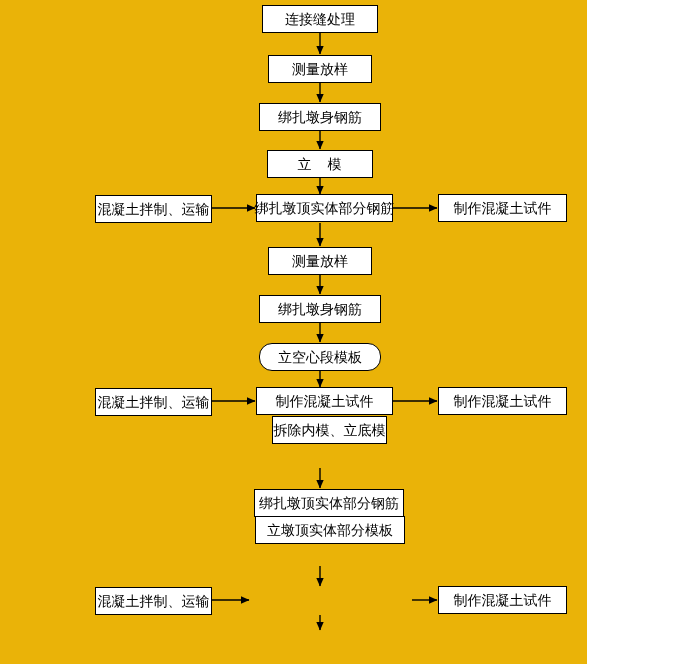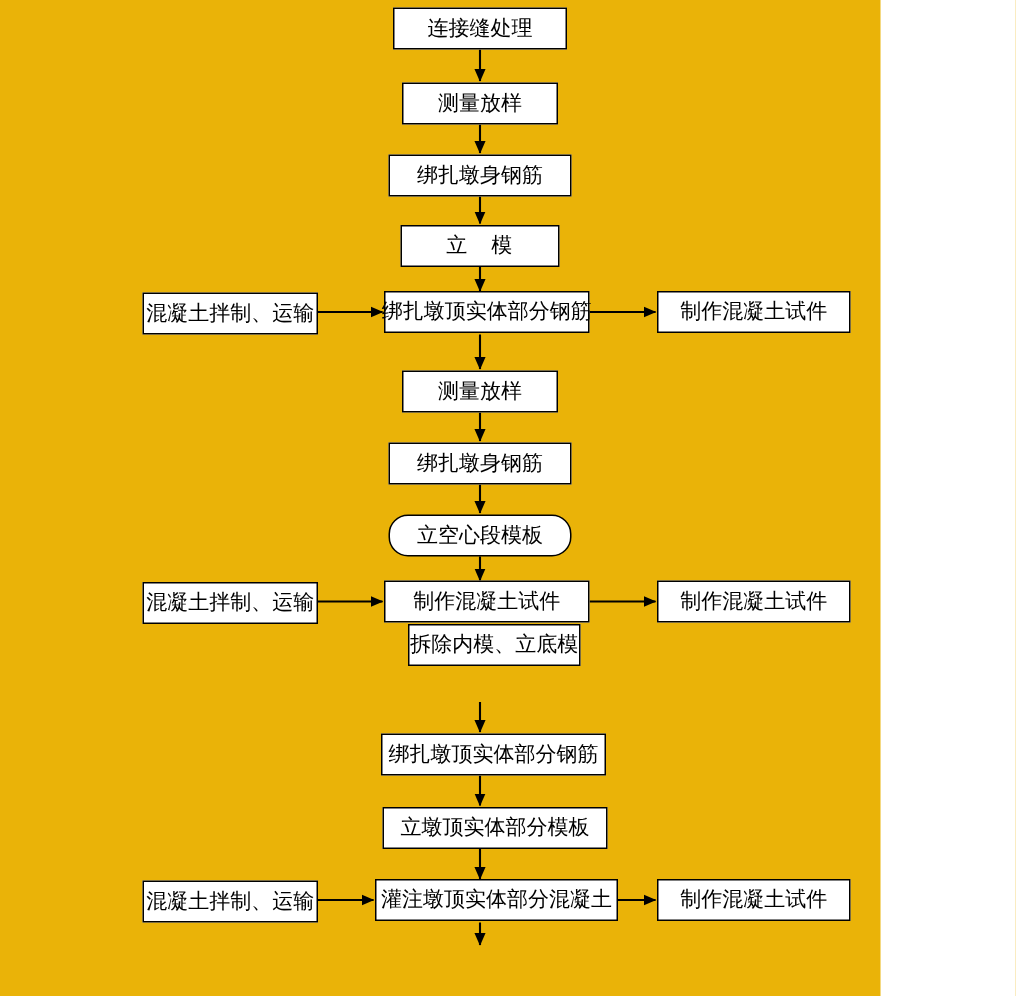--- a/index.html
+++ b/index.html
@@ -138,30 +138,27 @@
   </div>
 
   <div class="node" style="left:272px; top:416px; width:115px; height:28px;">
     <span class="node-label">拆除内模、立底模</span>
   </div>
 
   <div class="node" style="left:254px; top:489px; width:150px; height:28px;">
     <span class="node-label">绑扎墩顶实体部分钢筋</span>
   </div>
 
-  <div class="node" style="left:255px; top:538px; width:150px; height:28px;">
+  <div class="node" style="left:255px; top:516px; width:150px; height:28px;">
     <span class="node-label">立墩顶实体部分模板</span>
   </div>
 
   <div class="node" style="left:95px; top:587px; width:117px; height:28px;">
     <span class="node-label">混凝土拌制、运输</span>
   </div>
 
-  <div class="node" style="left:250px; top:586px; width:162px; height:28px;">
-    <span class="node-label">灌注墩顶实体部分混凝土</span>
-  </div>
 
   <div class="node" style="left:438px; top:586px; width:129px; height:28px;">
     <span class="node-label">制作混凝土试件</span>
   </div>
 
 
 </div>
 
 </body></html>

